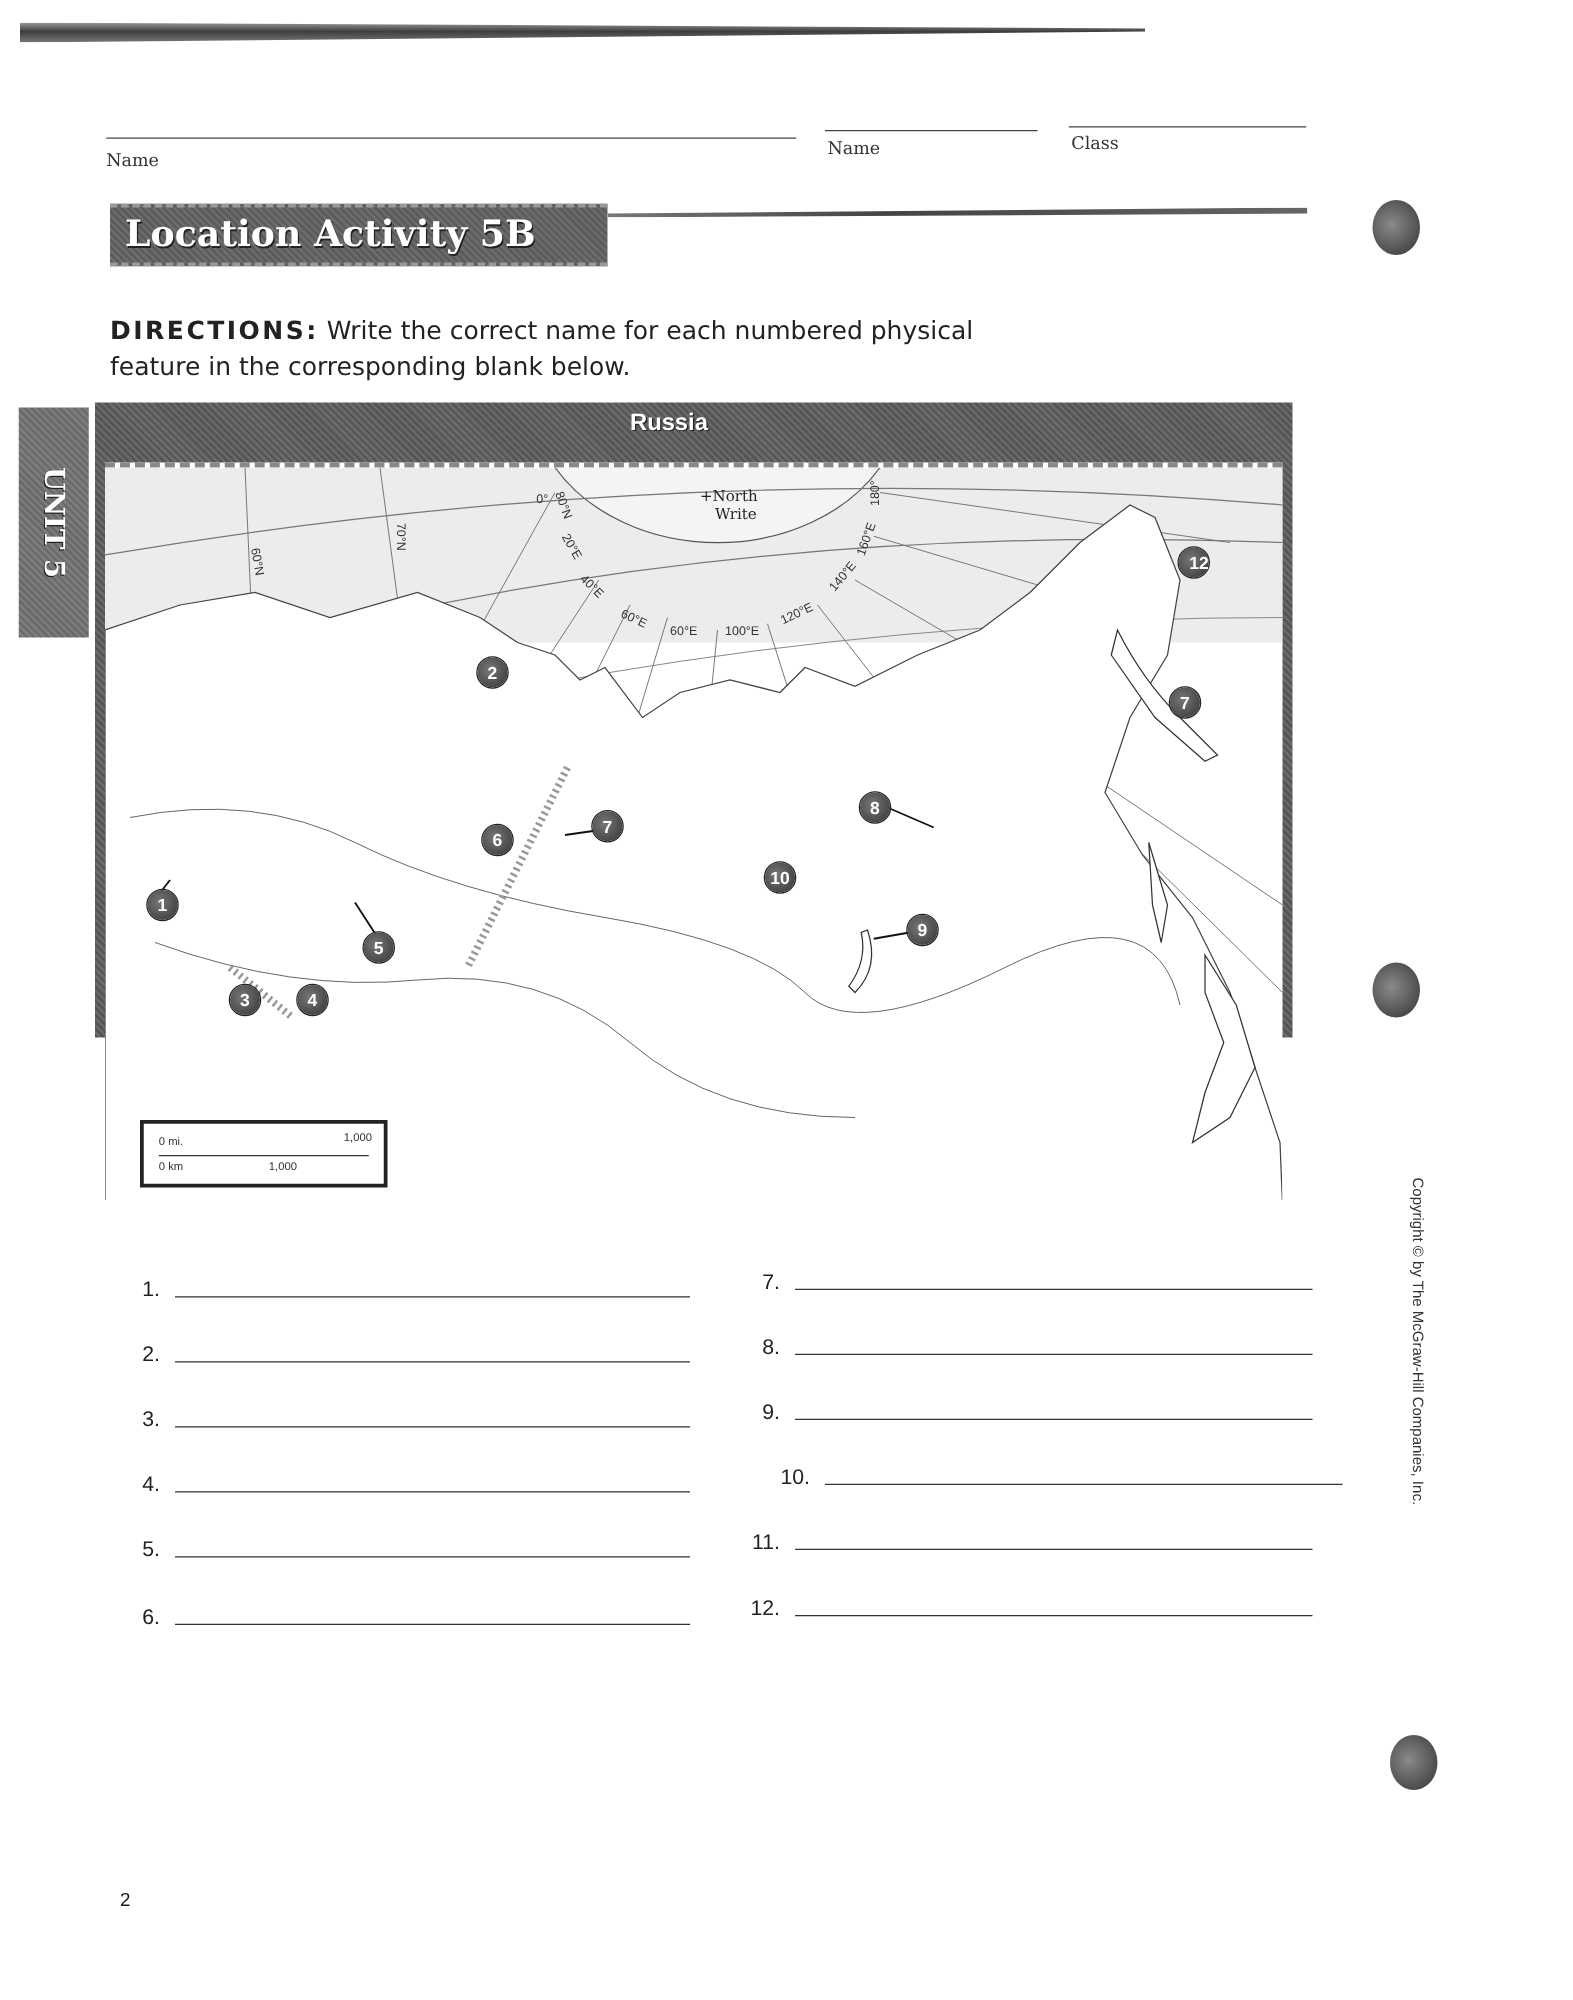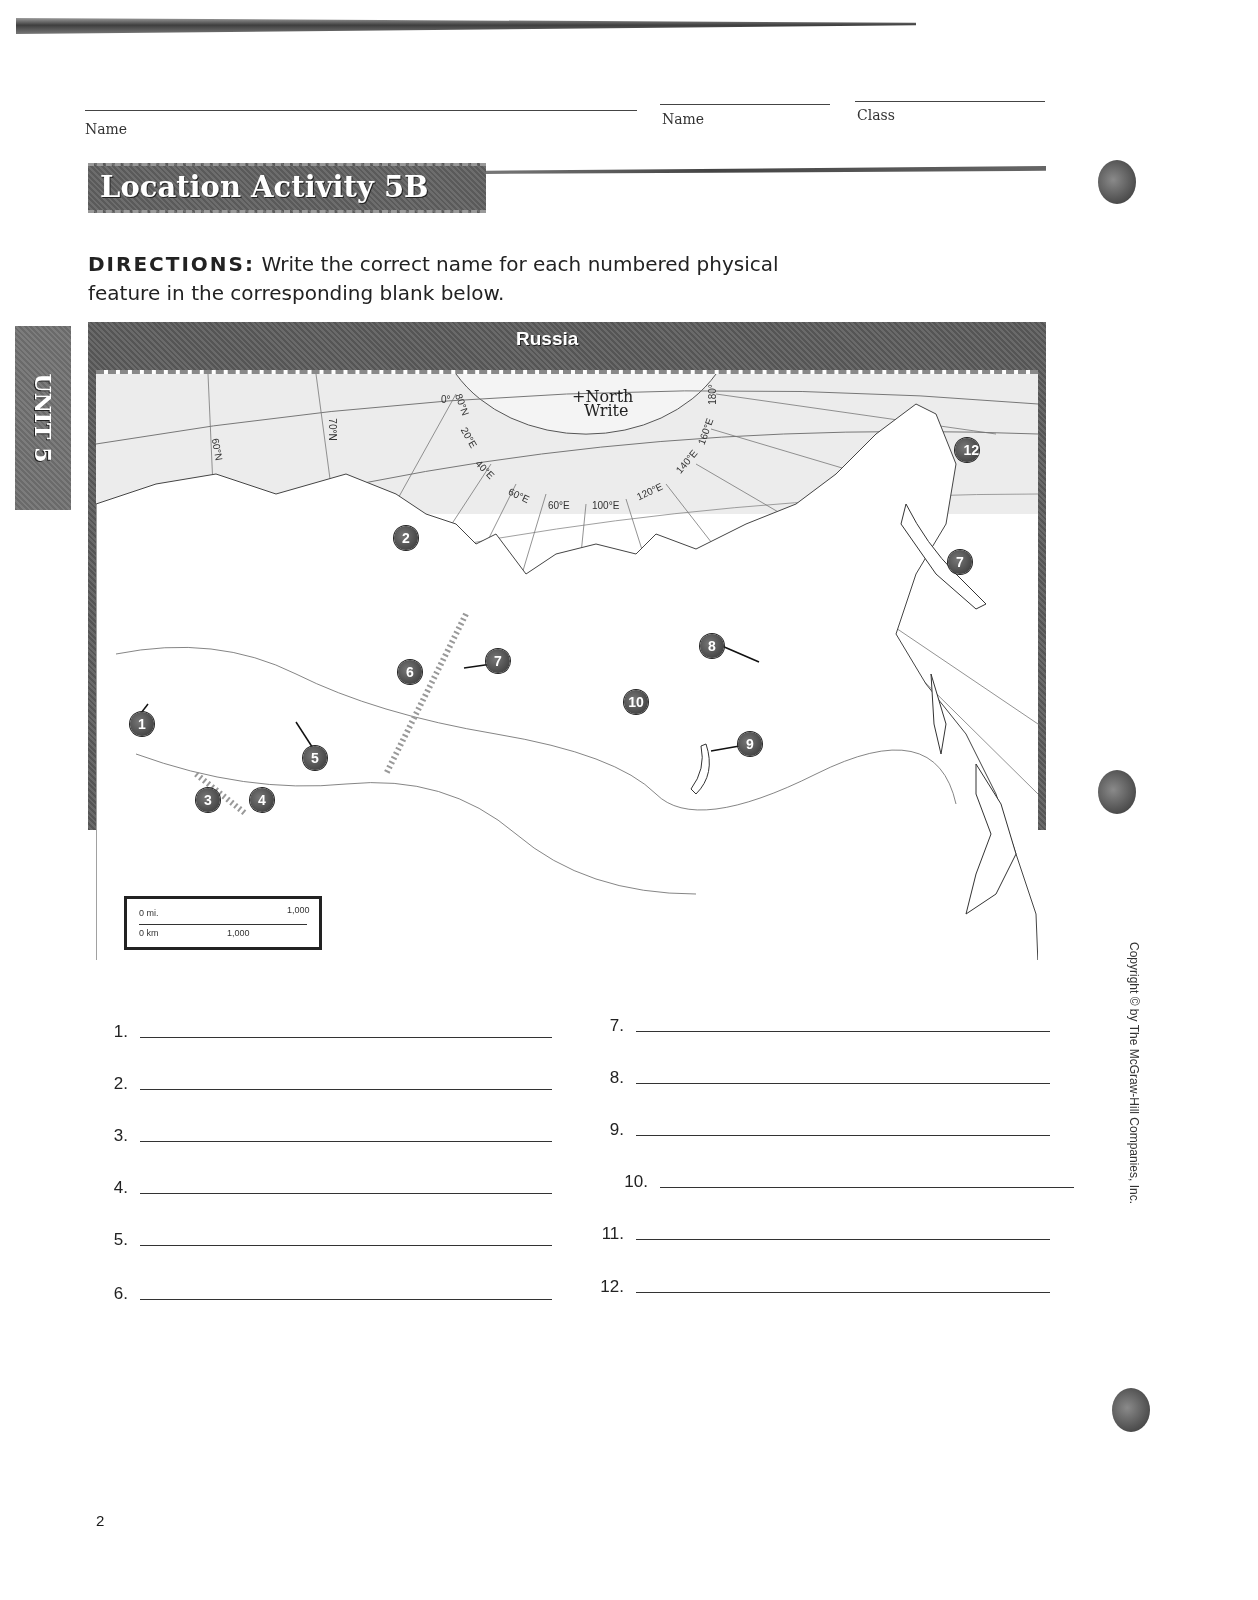--- a/index.html
+++ b/index.html
@@ -40,38 +40,38 @@
   .unit-tab {
     position:absolute; left:15px; top:326px; width:56px; height:184px;
     background:repeating-linear-gradient(45deg,#6a6a6a 0 2px,#7c7c7c 2px 4px);
   }
   .unit-tab span {
     position:absolute; left:50%; top:50%; transform:translate(-50%,-50%) rotate(90deg);
     color:#fff; font-family:"DejaVu Serif", serif; font-weight:bold; font-size:22px; white-space:nowrap;
     text-shadow:1px 1px 0 #222;
   }
   .map-frame {
-    position:absolute; left:88px; top:322px; width:958px; height:508px;
+    position:absolute; left:76px; top:322px; width:958px; height:508px;
     background:repeating-linear-gradient(45deg,#555 0 2px,#6a6a6a 2px 4px);
   }
   .map-title { position:absolute; left:428px; top:6px; color:#fff; font-weight:bold; font-size:19px;
     font-family:"Liberation Sans", sans-serif; text-shadow:1px 1px 0 #222; }
   .map-area {
     position:absolute; left:8px; top:48px; width:942px; height:590px;
     background:#fff; border-top:4px dashed #888; box-sizing:border-box; overflow:hidden;
   }
   .map-area svg { position:absolute; left:0; top:0; }
   .marker {
     position:absolute; width:24px; height:24px; border-radius:50%;
     background:radial-gradient(circle at 40% 40%,#777,#333);
     color:#fff; font-weight:bold; font-size:14px; text-align:center; line-height:24px;
     font-family:"Liberation Sans", sans-serif; box-shadow:0 0 0 1px #222;
   }
   .grid-label { position:absolute; font-size:10px; color:#333; font-family:"Liberation Sans", sans-serif; }
-  .pole-label { position:absolute; font-family:"DejaVu Serif", serif; font-size:16px; line-height:14px; color:#222; }
+  .pole-label { position:absolute; font-family:"DejaVu Serif", serif; font-size:12px; line-height:14px; color:#222; }
   .scale-box {
     position:absolute; left:28px; top:522px; width:198px; height:54px;
     border:3px solid #222; background:#fff; box-sizing:border-box;
     font-size:9px; font-family:"Liberation Sans", sans-serif; color:#333;
   }
   .scale-box .bar { position:absolute; left:12px; top:25px; width:168px; border-top:1px solid #333; }
   .answers { position:absolute; font-family:"Liberation Sans", sans-serif; font-size:17px; color:#222; }
   .ans-row { position:absolute; height:24px; }
   .ans-num { position:absolute; right:100%; margin-right:12px; bottom:-4px; white-space:nowrap; }
   .ans-line { position:absolute; left:0; bottom:0; width:100%; border-top:1.5px solid #333; }

